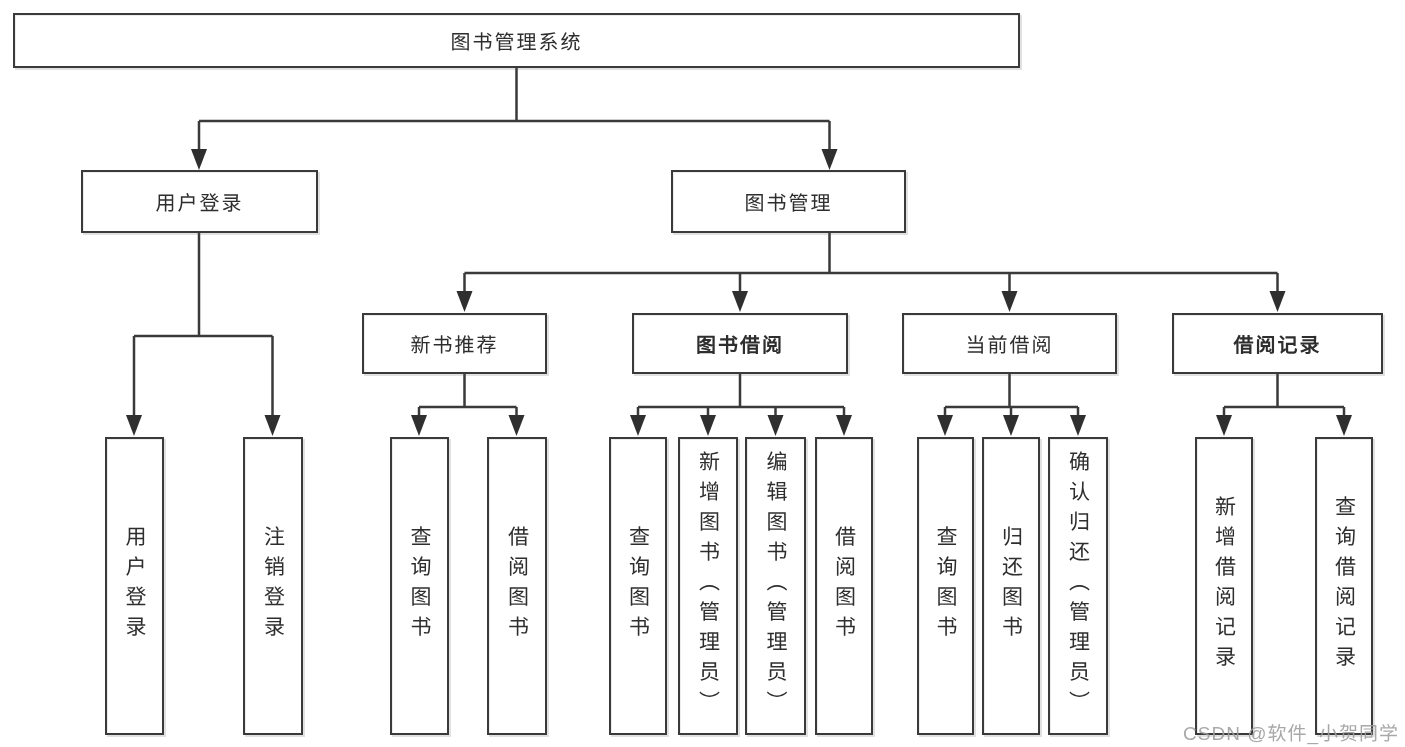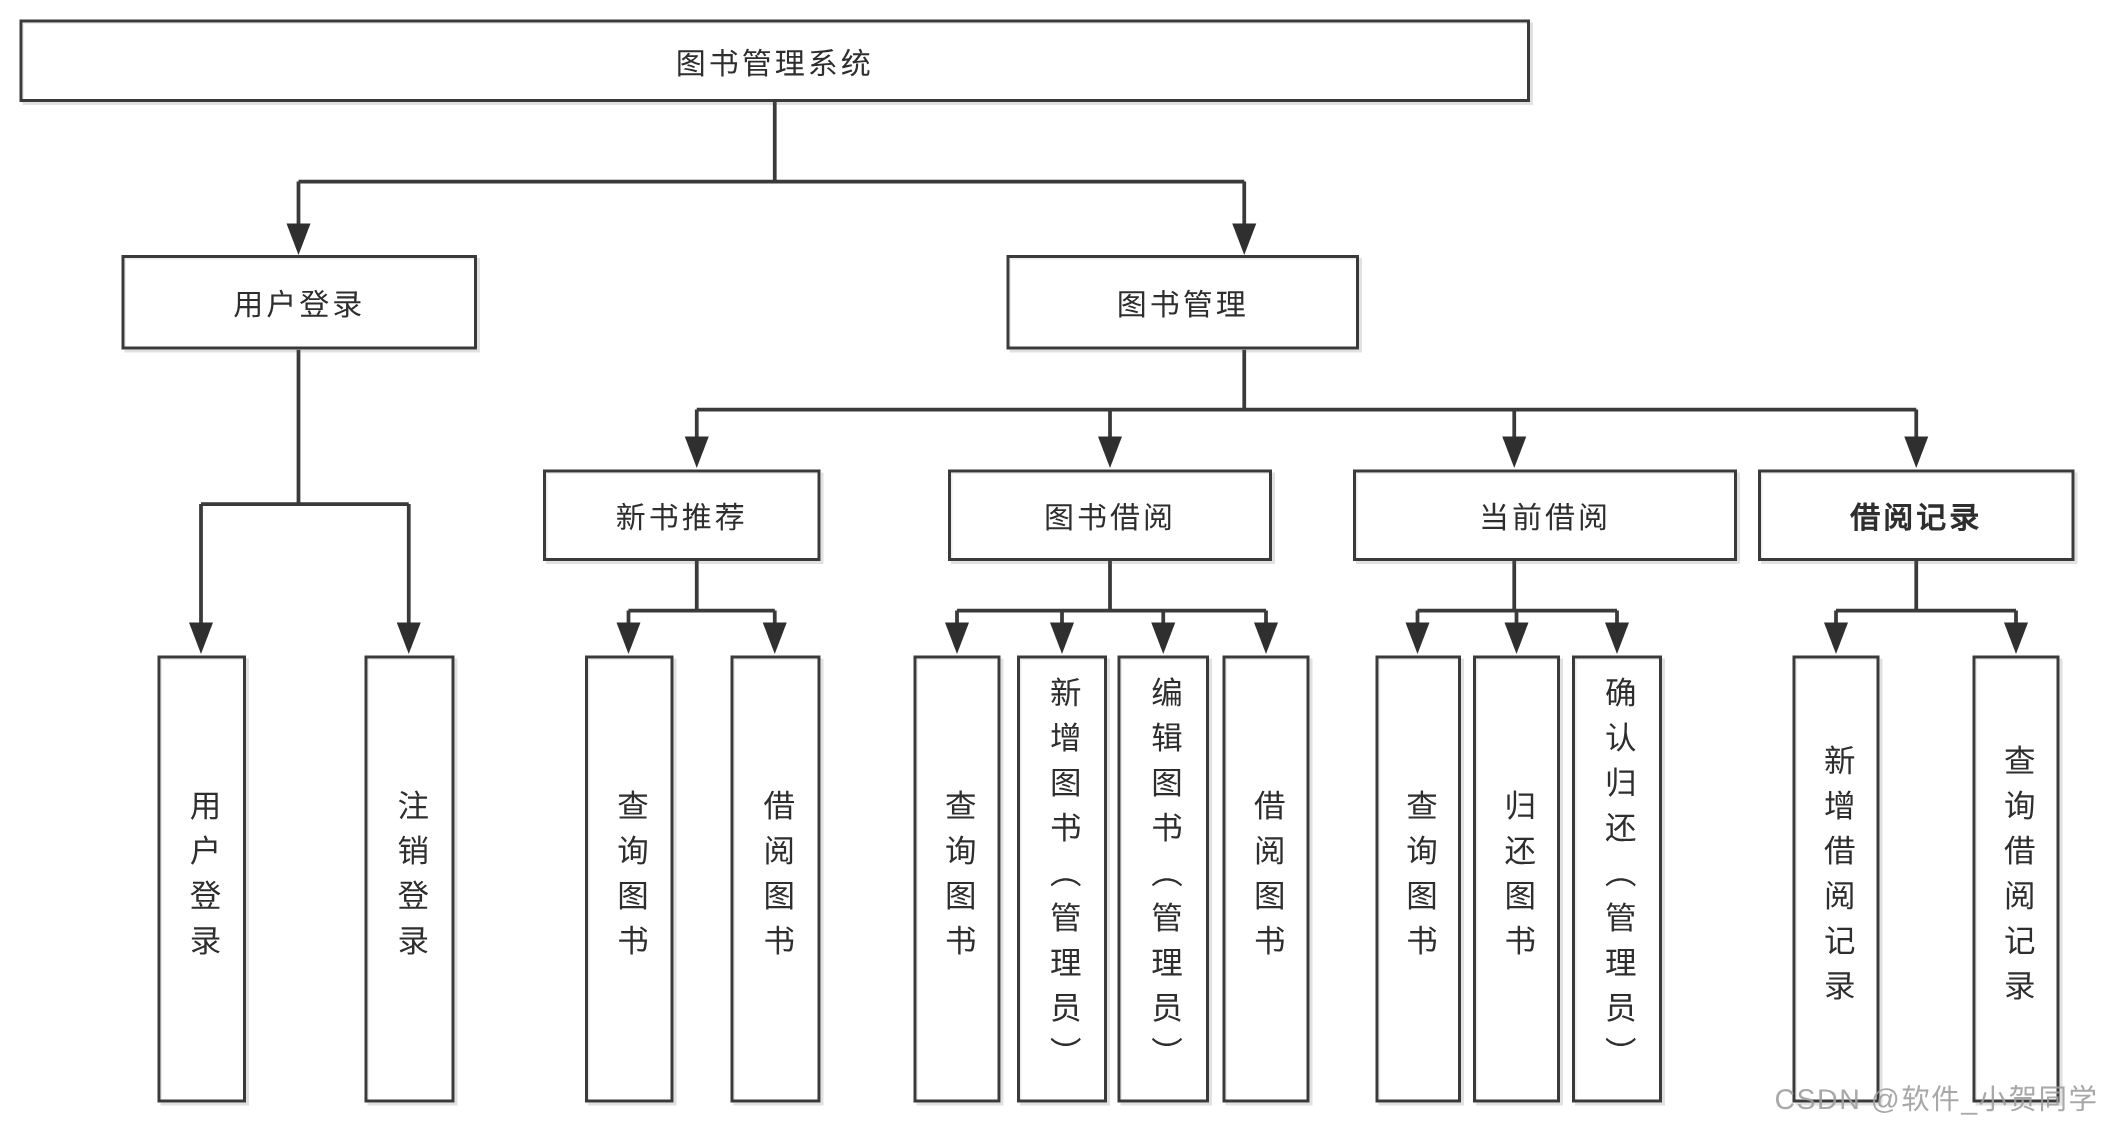--- a/index.html
+++ b/index.html
@@ -47,22 +47,22 @@
     white-space: nowrap;
   }
   
   .n-root  { left: 13px;  top: 13px;  width: 1007px; height: 55px; }
   
   .n-l2a   { left: 81px;  top: 170px; width: 237px; height: 63px; }
   .n-l2b   { left: 671px; top: 170px; width: 235px; height: 63px; }
   
   .n-l3    { top: 313px; height: 61px; }
   .n-l3a   { left: 362px;  width: 185px; }
-  .n-l3b   { left: 632px;  width: 216px; }
-  .n-l3c   { left: 902px;  width: 256px; }
+  .n-l3b   { left: 632px;  width: 216px; font-weight: bold; }
+  .n-l3c   { left: 902px;  width: 215px; }
   .n-l3d   { left: 1172px; width: 211px; font-weight: bold; }
   
   .leaf    { top: 437px; height: 298px; }
   .lf-1a { left: 105px;  width: 59px; }
   .lf-1b { left: 243px;  width: 60px; }
   .lf-2a { left: 390px;  width: 59px; }
   .lf-2b { left: 487px;  width: 60px; }
   .lf-3a { left: 609px;  width: 58px; }
   .lf-3b { left: 678px;  width: 60px; }
   .lf-3c { left: 745px;  width: 61px; }

